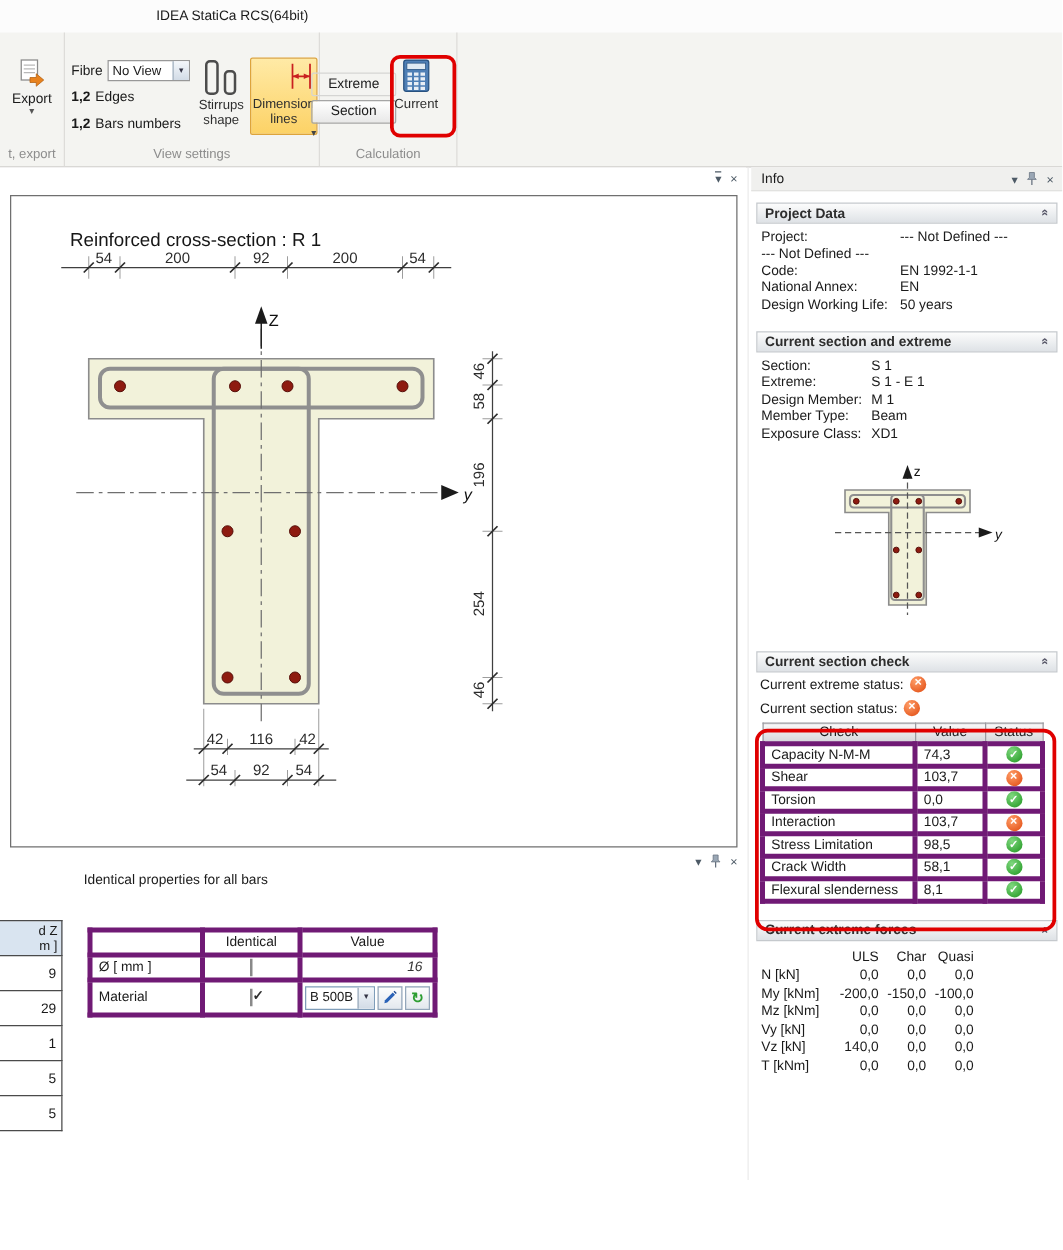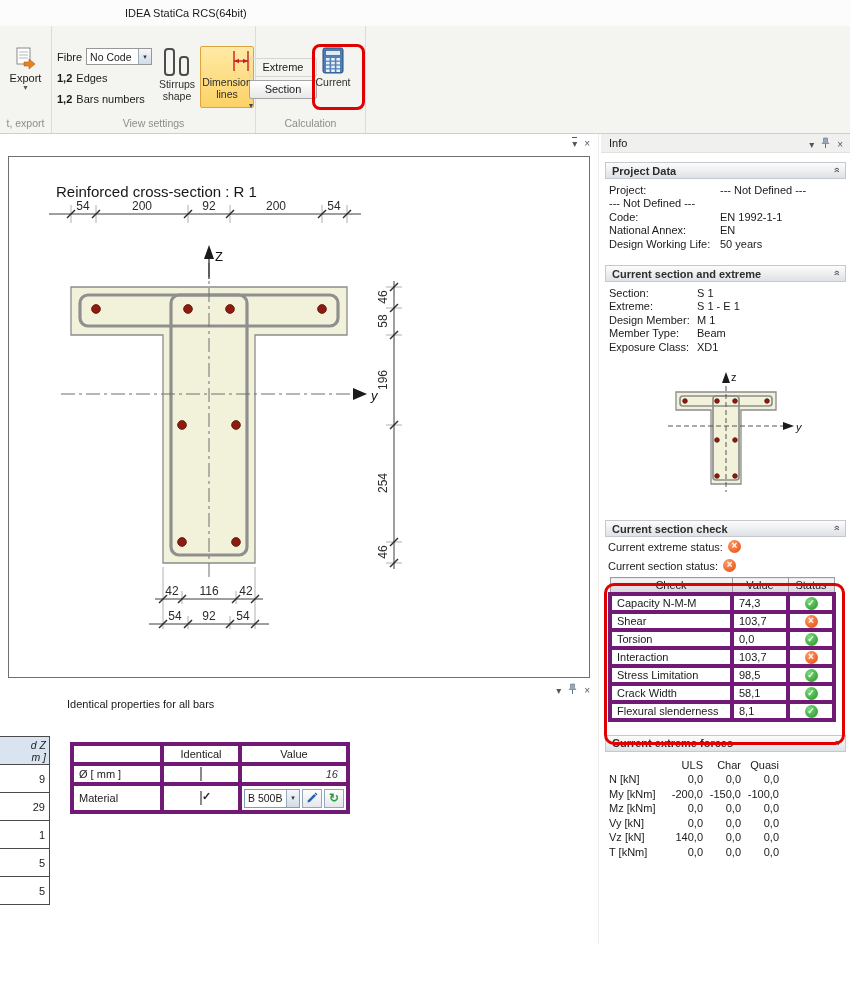--- a/index.html
+++ b/index.html
@@ -95,21 +95,21 @@
   .forces td { height:14.5px; font-size:11px; padding:0; }
   .forces .fl { width:58px; }
   .forces .fv { width:38px; text-align:right; padding-right:2px; }
 
   
   .bottom-panel { position:absolute; left:0; top:680px; width:597px; height:320px; background:#fff; }
   .bp-strip { height:16px; position:relative; }
   .bp-caption { position:absolute; left:67px; top:18px; }
   .left-table { position:absolute; left:-1px; top:56px; border-collapse:collapse; }
   .left-table td { border:1px solid #4a4a4a; background:#fff; width:50px; height:28px; text-align:right; padding-right:4px; font-size:11px; }
-  .left-table td.hd { background:#d9e4f0; font-size:10.5px; line-height:12px; padding-right:3px;font-style:italic; }
+  .left-table td.hd { background:#d9e4f0; font-size:10.5px; line-height:12px; padding-right:3px; }
   .props-table { position:absolute; left:70px; top:62px; border-collapse:collapse; }
   .props-table td { border:4px solid #701a75; font-size:11px; height:20px; background:#fff; }
   .props-table td.c1 { width:90px; padding-left:5px; }
   .props-table td.c2 { width:78px; text-align:center; }
   .props-table td.c3 { width:84px; }
   .props-table td.hd { text-align:center; }
   .props-table tr.tall td { height:28px; }
   .val-num { display:block; text-align:right; padding-right:8px; font-style:italic; color:#333; }
   .cb { width:13px; height:13px; border:1px solid #898989; background:#fff; margin:0 auto; position:relative; }
   .cb.checked::after { content:"✓"; position:absolute; left:1px; top:-2px; font-size:11px; font-weight:bold; color:#2e2e2e; }
@@ -147,21 +147,21 @@
       </div>
       <div class="rg-label">t, export</div>
     </div>
 
     <div class="ribbon-group" style="width:204px">
       <div class="rg-content">
         <div class="vs-left">
           <div class="vs-row">
             <span>Fibre</span>
             <span class="combo small">
-              <span class="combo-text">No Code</span>
+              <span class="combo-text">No View</span>
               <span class="combo-arrow">▾</span>
             </span>
           </div>
           <div class="vs-row">
             <span class="bold-prefix">1,2</span>
             <span>Edges</span>
           </div>
           <div class="vs-row">
             <span class="bold-prefix">1,2</span>
             <span>Bars numbers</span>

